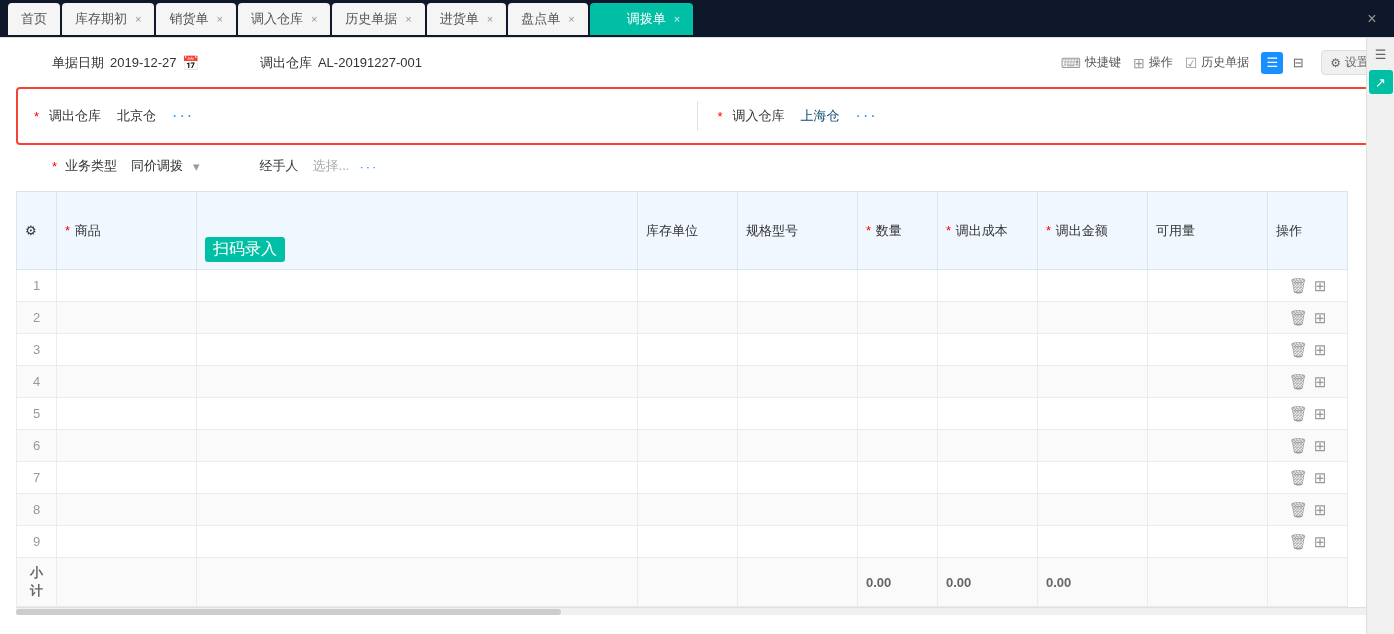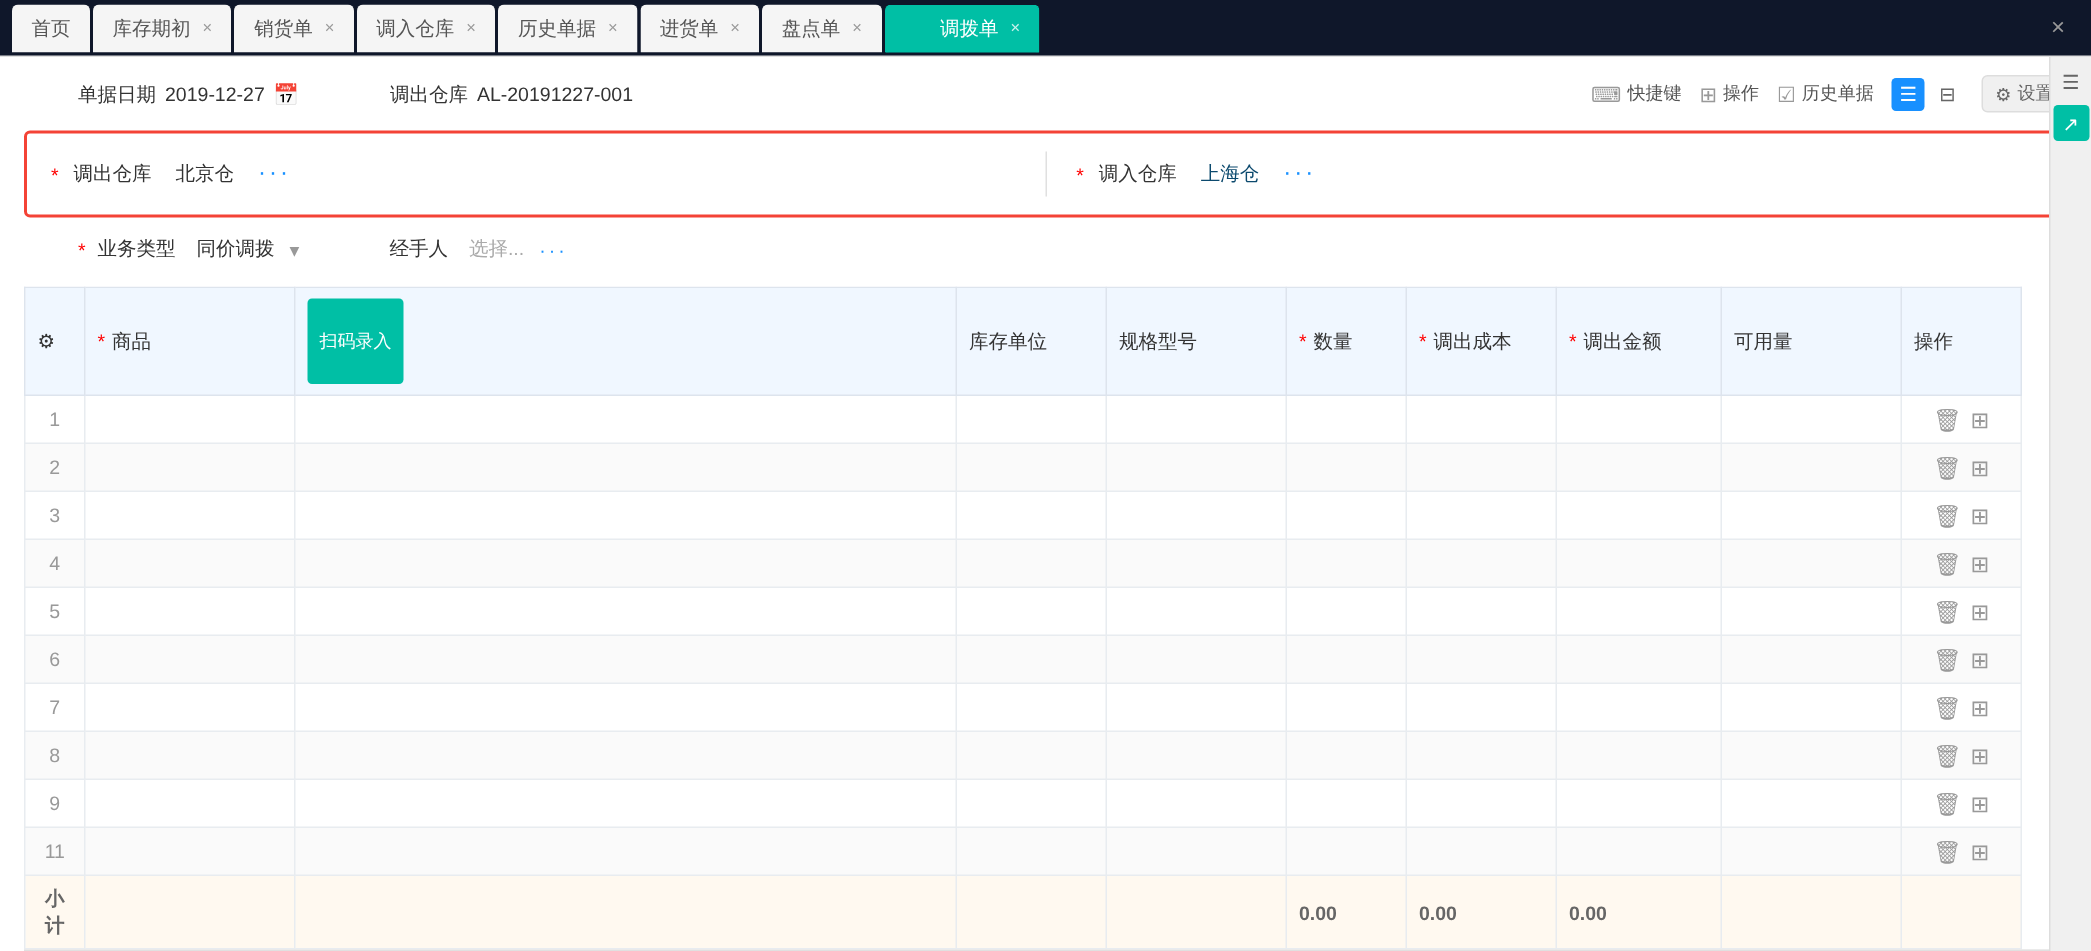--- a/index.html
+++ b/index.html
@@ -197,23 +197,24 @@
     .col-cost { width: 100px; }
     .col-amount { width: 110px; }
     .col-available { width: 120px; }
     .col-op { width: 80px; text-align: center; }
 
     .scan-btn {
       background: #00bfa5;
       color: #fff;
       border: none;
       border-radius: 3px;
-      padding: 20px 8px;
-      font-size: 12px;
-      cursor: pointer;
+      padding: 2px 8px;
+      font-size: 16px;
+      cursor: pointer;
+      margin-top: 38px;
     }
 
     .th-required { color: #f00; margin-right: 1px; }
 
     .op-icons { display: flex; align-items: center; justify-content: center; gap: 6px; }
     .op-icon { font-size: 15px; color: #999; cursor: pointer; }
 
     
     .right-sidebar {
       position: fixed;
@@ -559,37 +560,20 @@
         <td></td>
         <td></td>
         <td></td>
         <td>
           <div class="op-icons">
             <span class="op-icon">🗑</span>
             <span class="op-icon copy">⊞</span>
           </div>
         </td>
       </tr>
-          <tr>
-        <td class="row-num">11</td>
-        <td></td>
-        <td></td>
-        <td></td>
-        <td></td>
-        <td></td>
-        <td></td>
-        <td></td>
-        <td></td>
-        <td>
-          <div class="op-icons">
-            <span class="op-icon">🗑</span>
-            <span class="op-icon copy">⊞</span>
-          </div>
-        </td>
-      </tr>
           <tr class="subtotal-row">
         <td class="row-num">小计</td>
         <td></td>
         <td></td>
         <td></td>
         <td></td>
         <td>0.00</td>
         <td>0.00</td>
         <td>0.00</td>
         <td></td>

